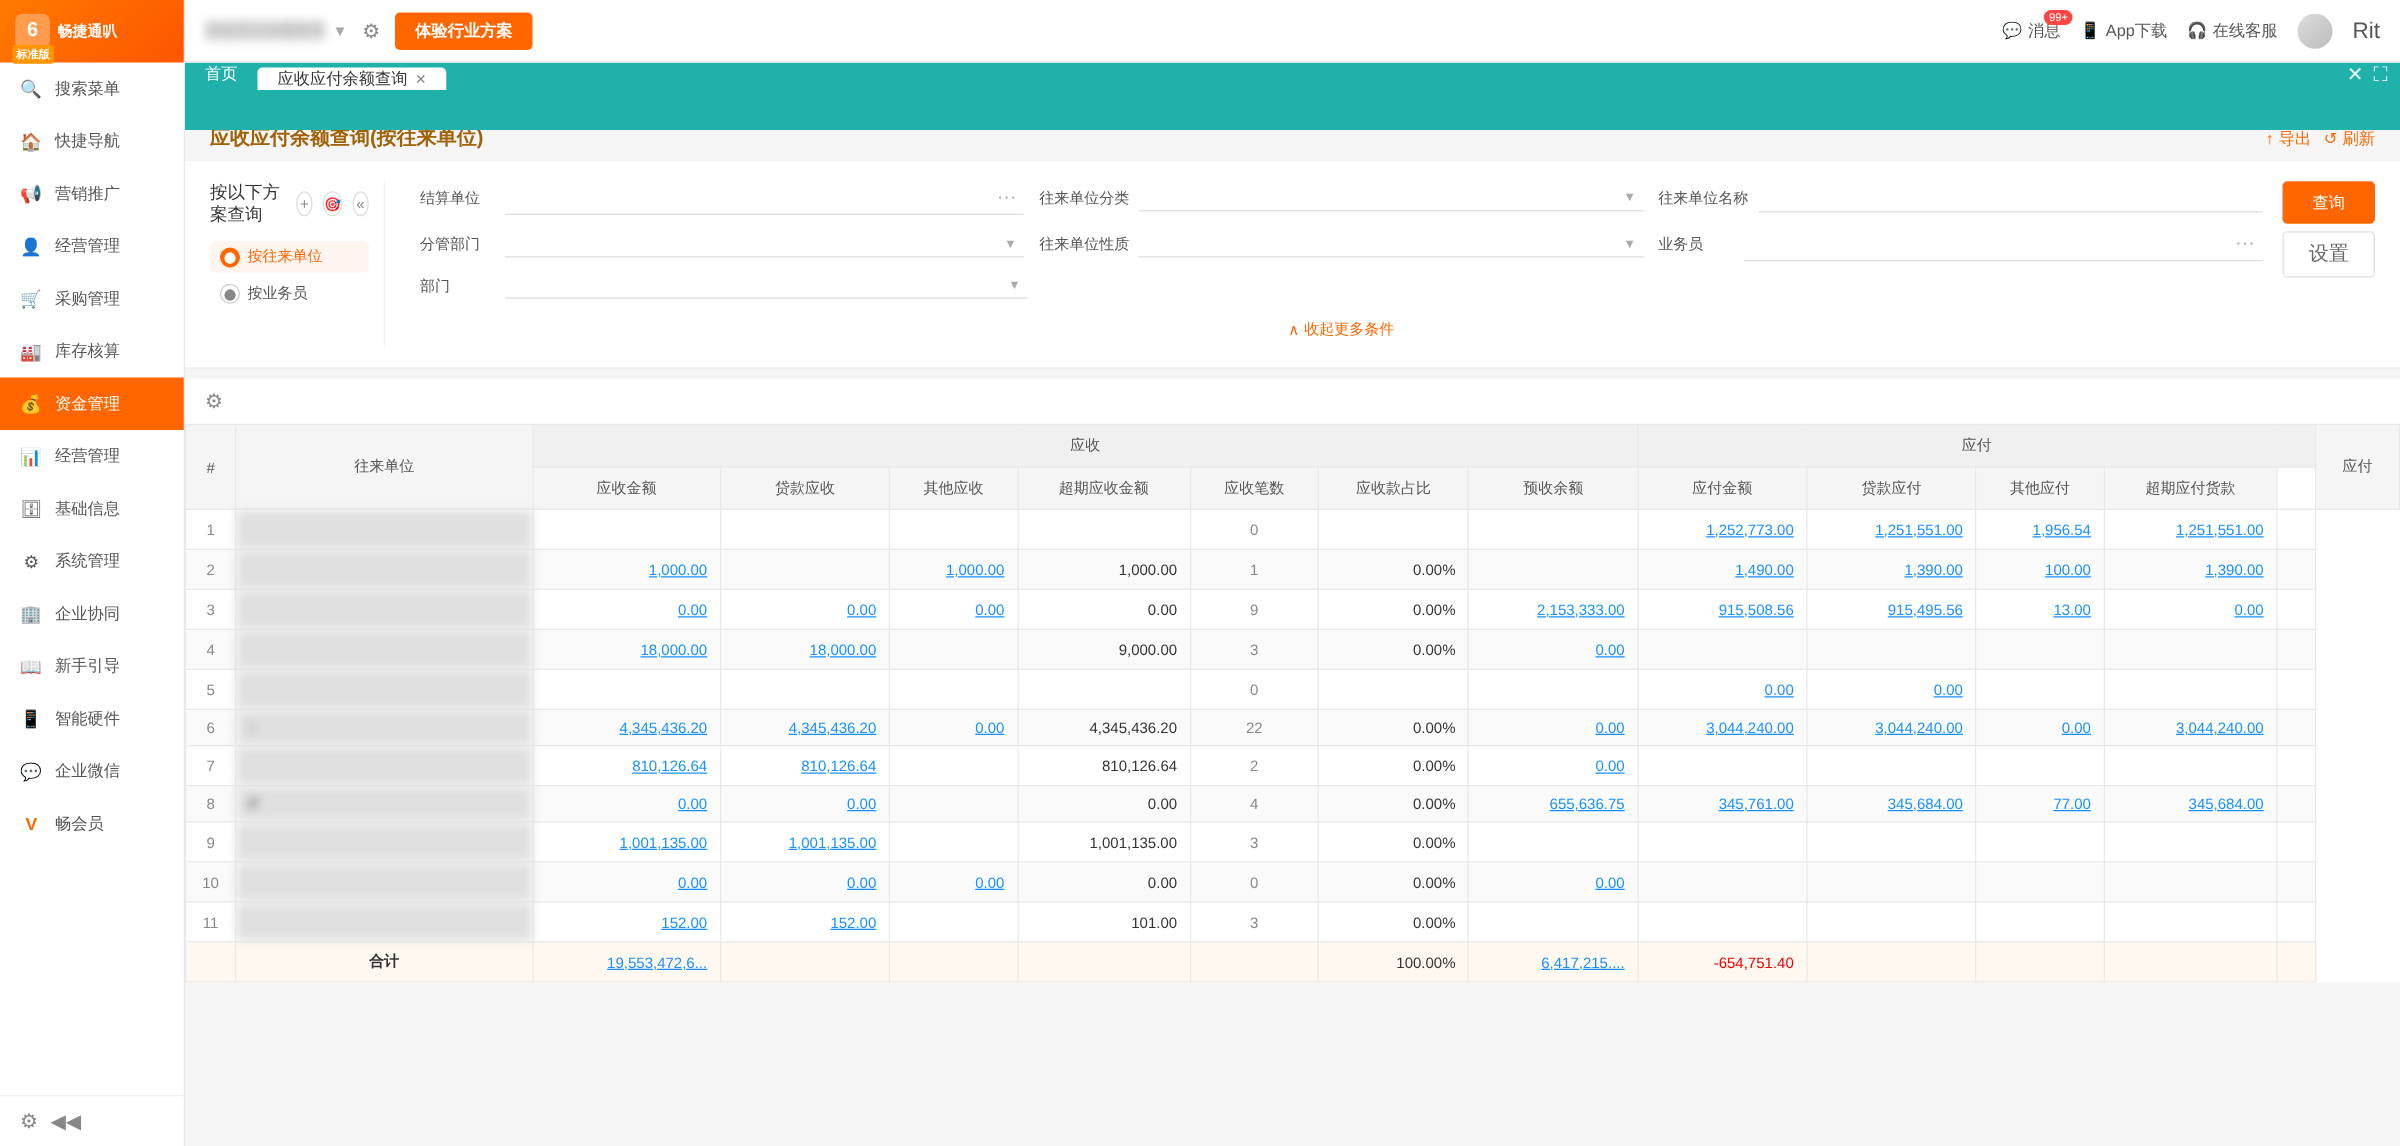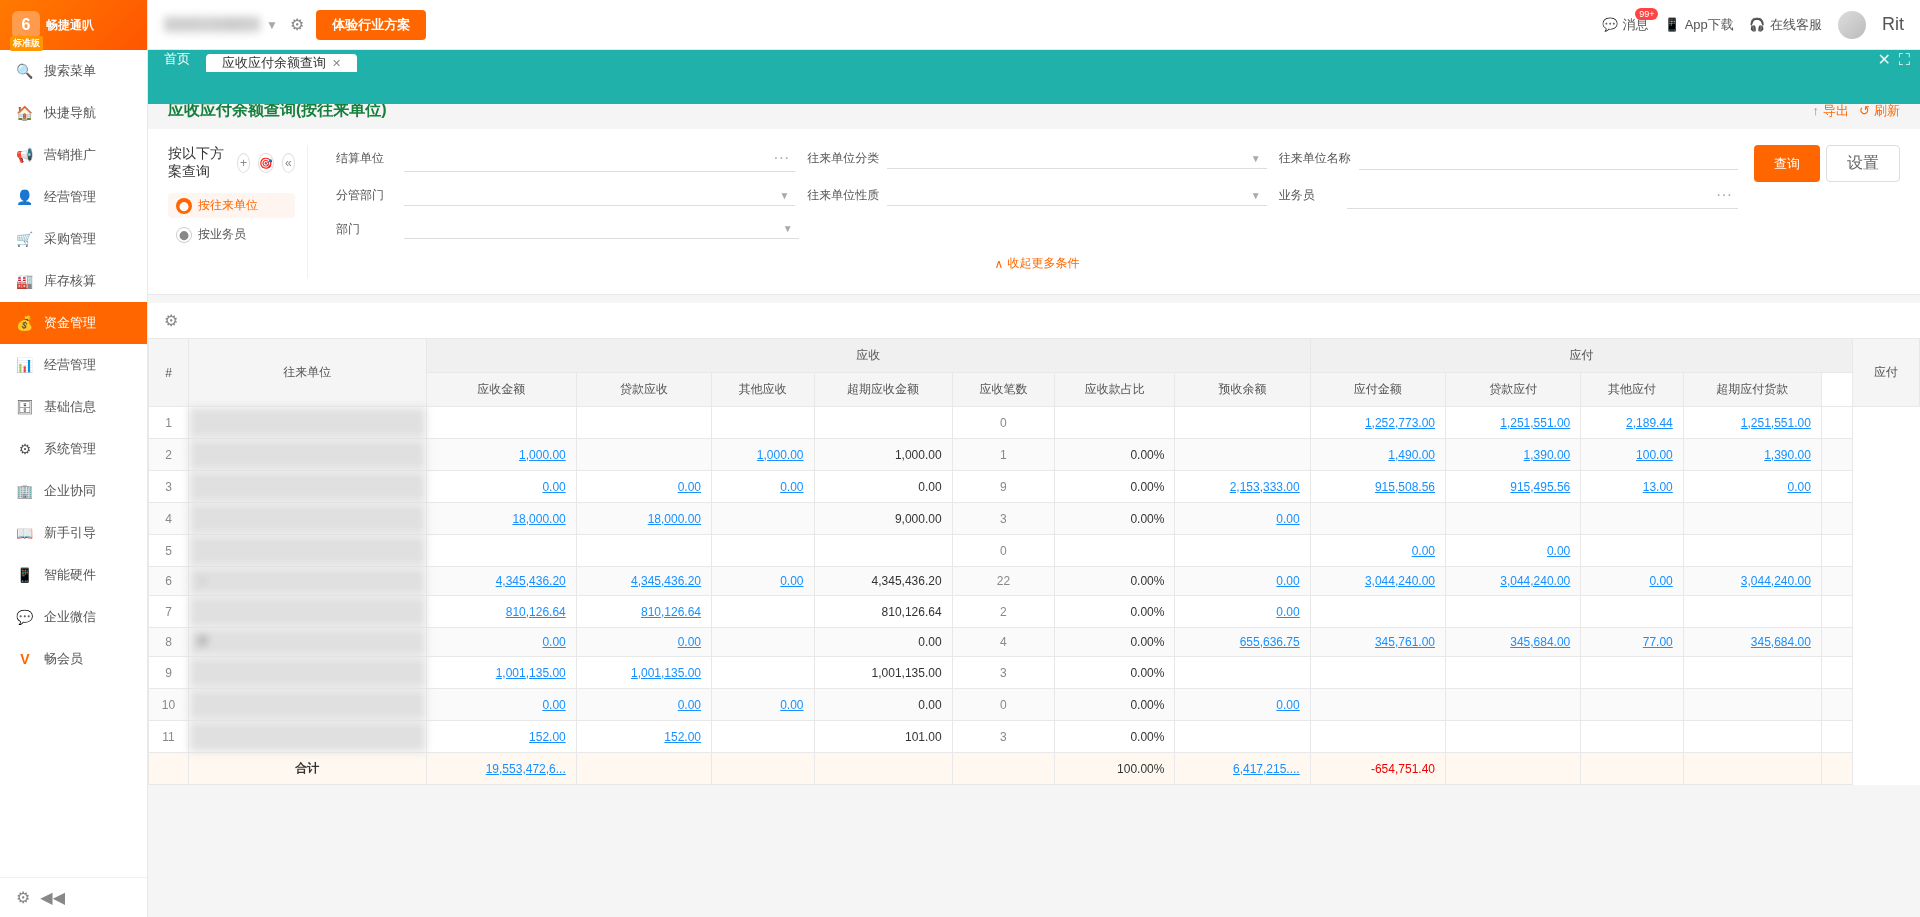--- a/index.html
+++ b/index.html
@@ -81,21 +81,21 @@
 
     
     .main-content {
       position: fixed; left: 148px; top: 88px; right: 0; bottom: 0;
       background: #f5f5f5; overflow: auto;
     }
     .page-header {
       background: #f5f5f5; padding: 12px 20px 8px 20px;
       display: flex; align-items: center; justify-content: space-between;
     }
-    .page-title { font-size: 16px; font-weight: bold; color: #15803d; }
+    .page-title { font-size: 16px; font-weight: bold; color: #a16207; }
     .page-actions { display: flex; align-items: center; gap: 10px; }
     .btn-export { display: flex; align-items: center; gap: 4px; color: #ff6600; font-size: 13px; cursor: pointer; border: none; background: none; }
     .btn-refresh { display: flex; align-items: center; gap: 4px; color: #ff6600; font-size: 13px; cursor: pointer; border: none; background: none; }
 
     
     .filter-panel {
       background: #fff; margin: 0 0 8px 0; padding: 16px 20px;
       border-bottom: 1px solid #e8e8e8;
     }
     .filter-header {
@@ -132,21 +132,21 @@
     }
 
     .query-btn {
       background: #ff6600; color: white; border: none; padding: 8px 20px;
       border-radius: 4px; cursor: pointer; font-size: 13px; font-weight: 500;
     }
     .setting-btn {
       background: white; color: #666; border: 1px solid #ddd; padding: 7px 20px;
       border-radius: 4px; cursor: pointer; font-size: 16px;
     }
-    .btn-col { display: flex; flex-direction: row; gap: 6px; }
+    .btn-col { display: flex; flex-direction: column; gap: 6px; }
 
     
     .table-container {
       background: #fff; margin: 0; overflow: auto; position: relative;
     }
     .table-toolbar {
       padding: 8px 16px; display: flex; align-items: center;
     }
     .table-gear { color: #888; font-size: 16px; cursor: pointer; }
 
@@ -443,21 +443,21 @@
             <td class="name row-blurred" style="background: rgb(224, 224, 224); min-width: 120px;">　　　　　</td>
             <td></td>
             <td></td>
             <td></td>
             <td></td>
             <td class="index">0</td>
             <td></td>
             <td></td>
             <td class="link">1,252,773.00</td>
             <td class="link">1,251,551.00</td>
-            <td class="link">2,189.44</td>
+            <td class="link">1,956.54</td>
             <td class="link">1,251,551.00</td>
             <td></td>
           </tr>
           <tr>
             <td class="index">2</td>
             <td class="name row-blurred" style="background: rgb(224, 224, 224); min-width: 120px;">　　　　　</td>
             <td class="link">1,000.00</td>
             <td></td>
             <td class="link">1,000.00</td>
             <td>1,000.00</td>

